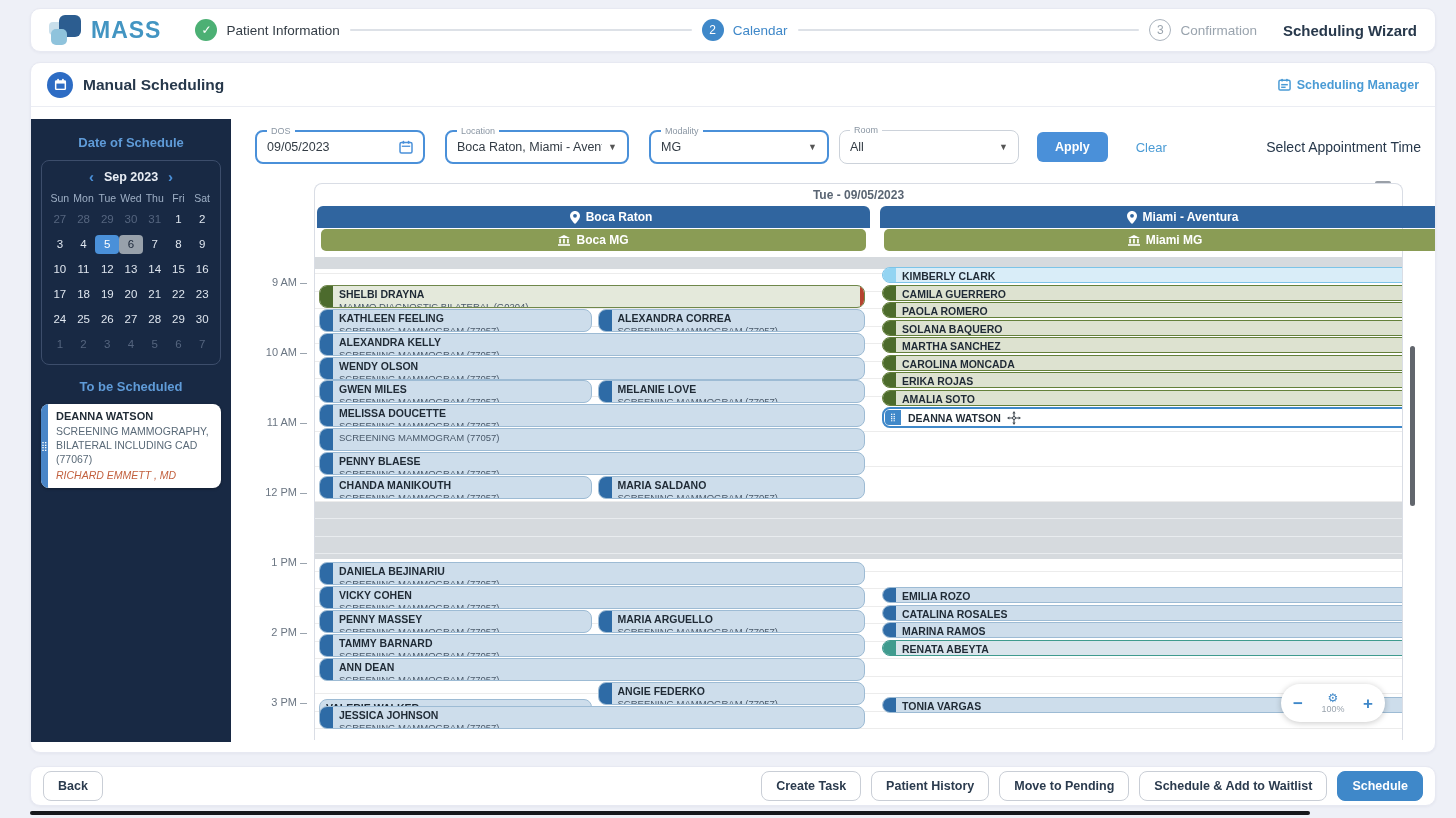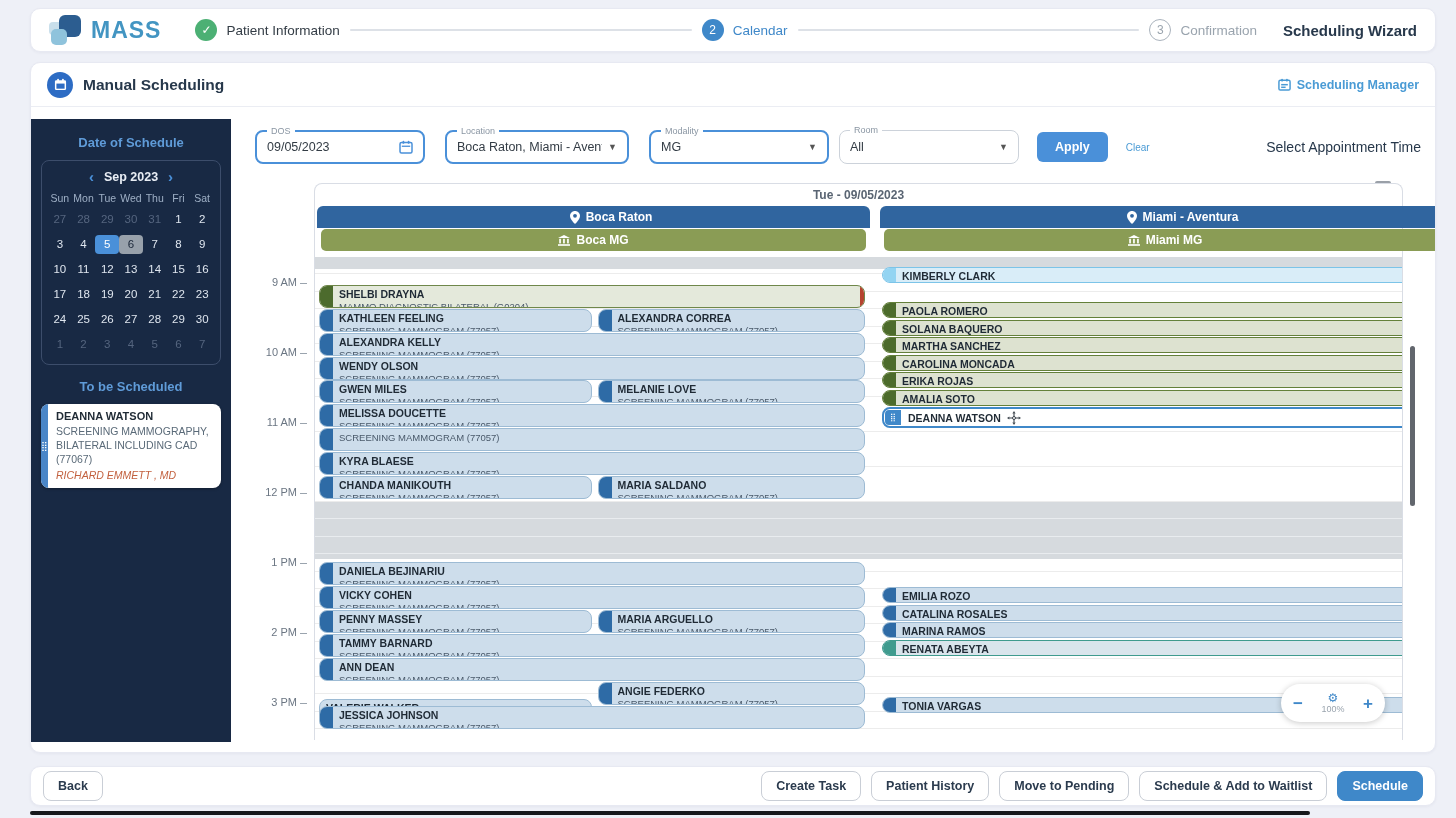--- a/index.html
+++ b/index.html
@@ -56,21 +56,21 @@
 
   
   .filters { position:absolute; left:214px; top:58px; right:14px; height:52px; display:flex; align-items:center; gap:10px; }
   .field { position:relative; height:34px; border-radius:8px; background:#fff; display:flex; align-items:center; padding:0 10px; font-size:12.5px; color:#333c45; }
   .field .flabel { position:absolute; top:-6px; left:10px; background:#fff; padding:0 4px; font-size:9px; color:#8a96a3; }
   .field.blue { border:2px solid #4a90d9;margin-left:10px; }
   .field.plain { border:1px solid #ccd2da; }
   .field .fval { flex:1; white-space:nowrap; overflow:hidden; }
   .field .caret { color:#555; font-size:9px; margin-left:6px; }
   .btn-apply { background:#4a90d9; color:#fff; border:none; border-radius:6px; height:30px; padding:0 18px; font-size:12.5px; font-weight:bold; cursor:pointer; margin-left:8px; }
-  .link-clear { color:#4a9bd5; font-size:10px; cursor:pointer; margin-left:8px; }
+  .link-clear { color:#4a9bd5; font-size:13px; cursor:pointer; margin-left:18px; }
   .select-time { margin-left:auto; font-size:14px; color:#27384b; font-weight:500; white-space:nowrap; }
 
   
   .grid-region { position:absolute; left:200px; top:116px; right:0; bottom:12px; background:#fff; overflow:hidden; }
   .panel { position:absolute; left:83px; right:32px; top:4px; bottom:0; border:1px solid #d9dde5; border-bottom:none; border-radius:8px 8px 0 0; background:#fff; }
   .day-header { height:22px; line-height:22px; text-align:center; font-size:12px; font-weight:bold; color:#5a6573; }
   .cols-head { position:relative; height:48px; }
   .col-head { position:absolute; top:0; }
   .loc-head { height:22px; background:#30659f; color:#fff; font-size:12px; font-weight:bold; border-radius:6px 6px 0 0; display:flex; align-items:center; justify-content:center; gap:6px;padding-left:35px; }
   .room-head { height:22px; margin:1px 4px 0; background:#8a9c55; color:#fff; font-size:12px; font-weight:bold; border-radius:5px; display:flex; align-items:center; justify-content:center; gap:6px; }
@@ -388,21 +388,21 @@
             </div>
             <div class="apt apt-blue pos-full" style="top: 171px; height: 23px;">
               <span class="strip"></span>
               <div class="apt-text">
                 <div class="apt-proc">SCREENING MAMMOGRAM (77057)</div>
               </div>
             </div>
             <div class="apt apt-blue pos-full" style="top: 195px; height: 23px;">
               <span class="strip"></span>
               <div class="apt-text">
-                <div class="apt-name">KYRA BLAESE</div>
+                <div class="apt-name">PENNY BLAESE</div>
                 <div class="apt-proc">SCREENING MAMMOGRAM (77057)</div>
               </div>
             </div>
             <div class="apt apt-blue pos-left" style="top: 219px; height: 23px;">
               <span class="strip"></span>
               <div class="apt-text">
                 <div class="apt-name">CHANDA MANIKOUTH</div>
                 <div class="apt-proc">SCREENING MAMMOGRAM (77057)</div>
               </div>
             </div>
@@ -475,20 +475,26 @@
                 <div class="apt-name">JESSICA JOHNSON</div>
                 <div class="apt-proc">SCREENING MAMMOGRAM (77057)</div>
               </div>
             </div>
           </div>
         <div class="apt-layer l1" id="apts-1">
             <div class="apt apt-cyan pos-full" style="top: 10px; height: 16px;">
               <span class="strip"></span>
               <div class="apt-text">
                 <div class="apt-name">KIMBERLY CLARK</div>
+              </div>
+            </div>
+            <div class="apt apt-green pos-full" style="top: 28px; height: 16px;">
+              <span class="strip"></span>
+              <div class="apt-text">
+                <div class="apt-name">CAMILA GUERRERO</div>
               </div>
             </div>
             <div class="apt apt-green pos-full" style="top: 45px; height: 16px;">
               <span class="strip"></span>
               <div class="apt-text">
                 <div class="apt-name">PAOLA ROMERO</div>
               </div>
             </div>
             <div class="apt apt-green pos-full" style="top: 63px; height: 16px;">
               <span class="strip"></span>

